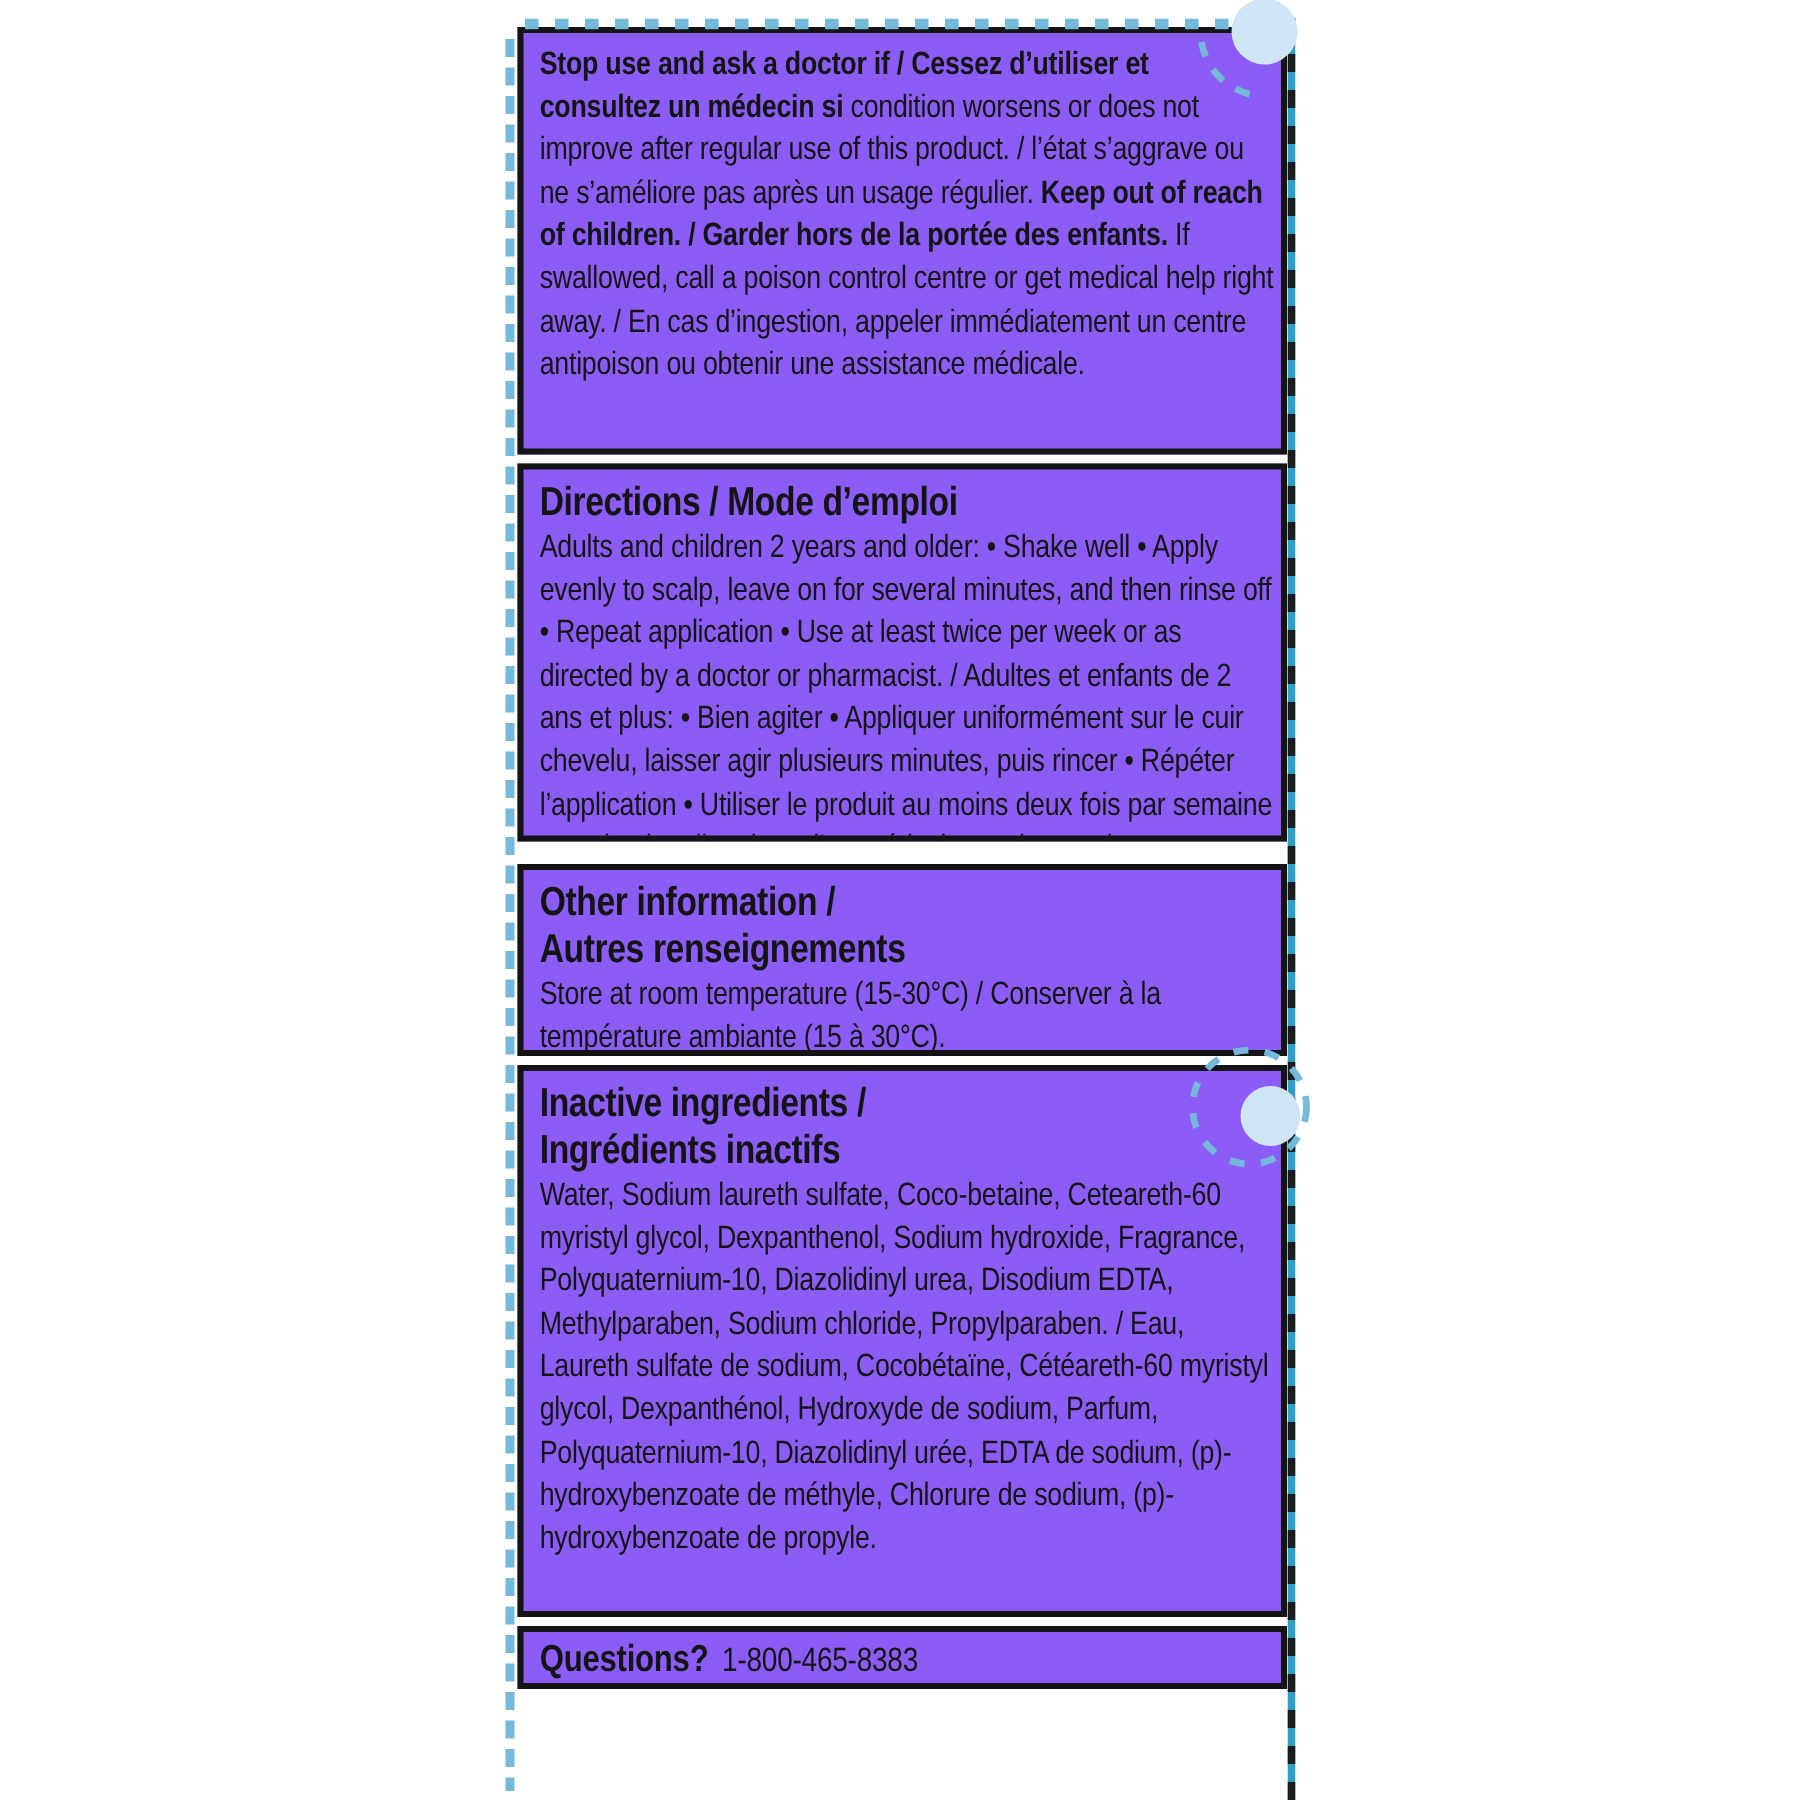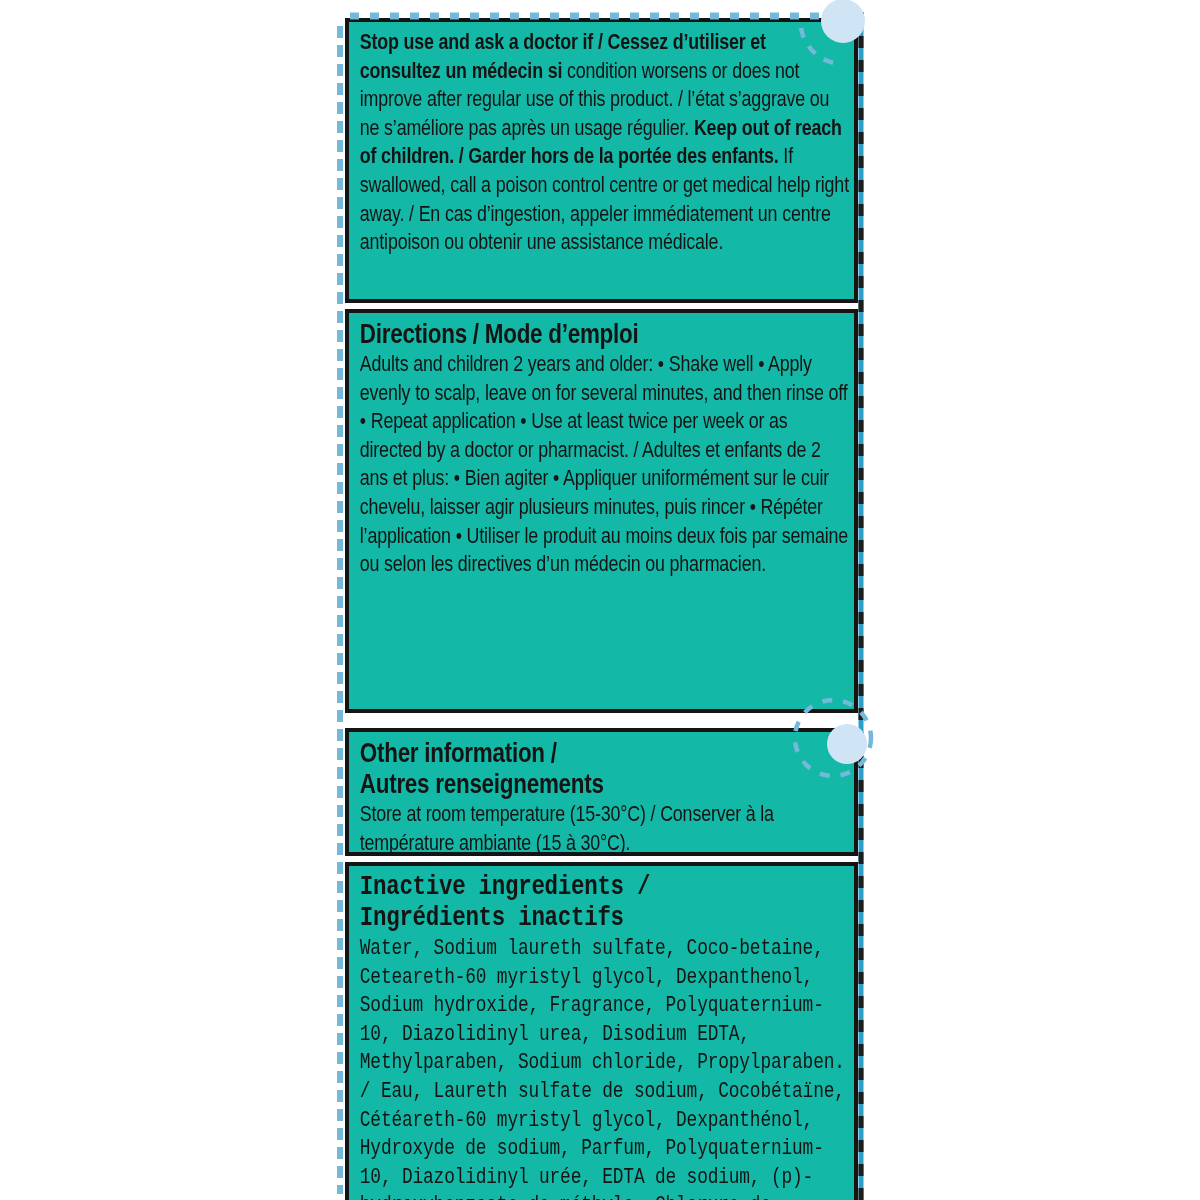--- a/index.html
+++ b/index.html
@@ -16,44 +16,44 @@
     overflow: hidden;
   }
   .label-col {
     position: absolute;
     left: 345px; top: 18px;
     width: 513px;
   }
   .box {
     box-sizing: border-box;
     border: 4px solid #141414;
-    background: #14b8a6;
+    background: #8b5cf6;
     overflow: hidden;
     margin-bottom: 6px;
   }
   .box-inner {
     width: 592px;
     transform: scaleX(0.83);
     transform-origin: 0 0;
     padding: 6px 0 0 13px;
     font-size: 21.5px;
     line-height: 28.6px;
     letter-spacing: -0.2px;
   }
   .sec-title {
     font-size: 27px;
     line-height: 31px;
     font-weight: bold;
     letter-spacing: -0.3px;
   }
   .b { font-weight: bold; }
   #box-warnings   { height: 285px; }
-  #box-directions { height: 404px; }
+  #box-directions { height: 252px; }
   #box-other      { height: 128px; margin-top: 15px; }
-  #box-inactive   { height: 368px; font-family: Liberation Mono, monospace; }
+  #box-inactive   { height: 368px; }
   #box-questions  { height: 42px; }
   #box-questions .box-inner {
     display: flex;
     align-items: baseline;
     gap: 11px;
     padding-top: 3px;
   }
   .q-label { font-size: 25px; font-weight: bold; line-height: 30px; }
   .q-phone { font-size: 22.5px; line-height: 30px; }
   .deco {

